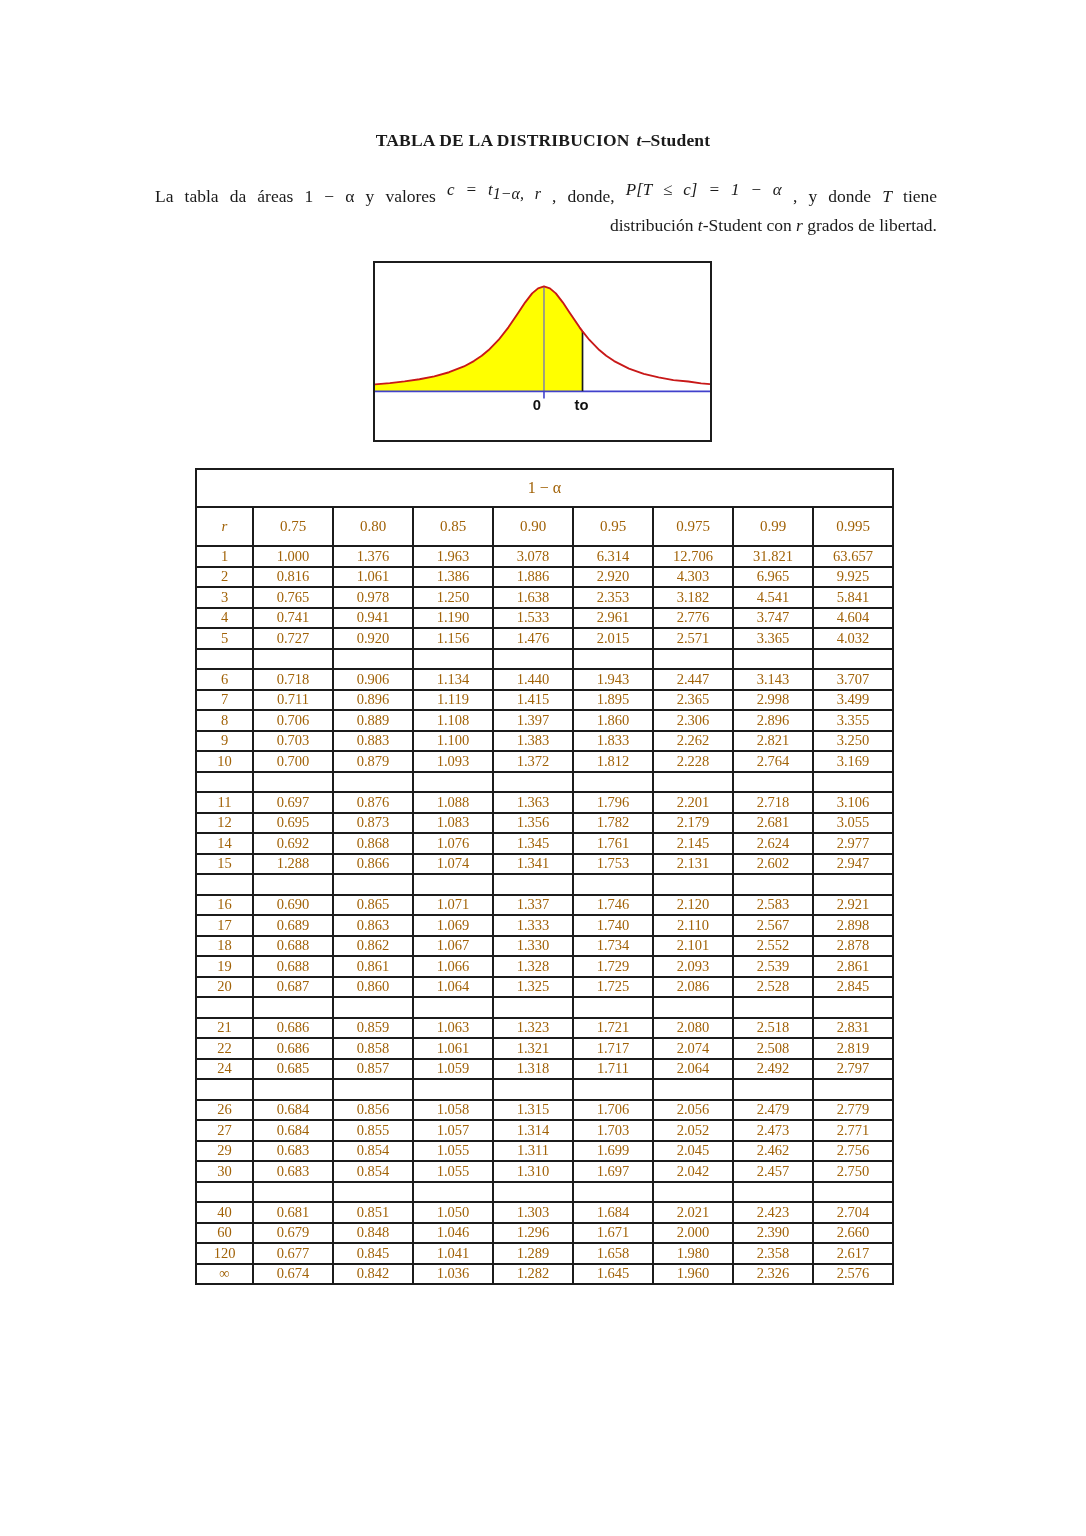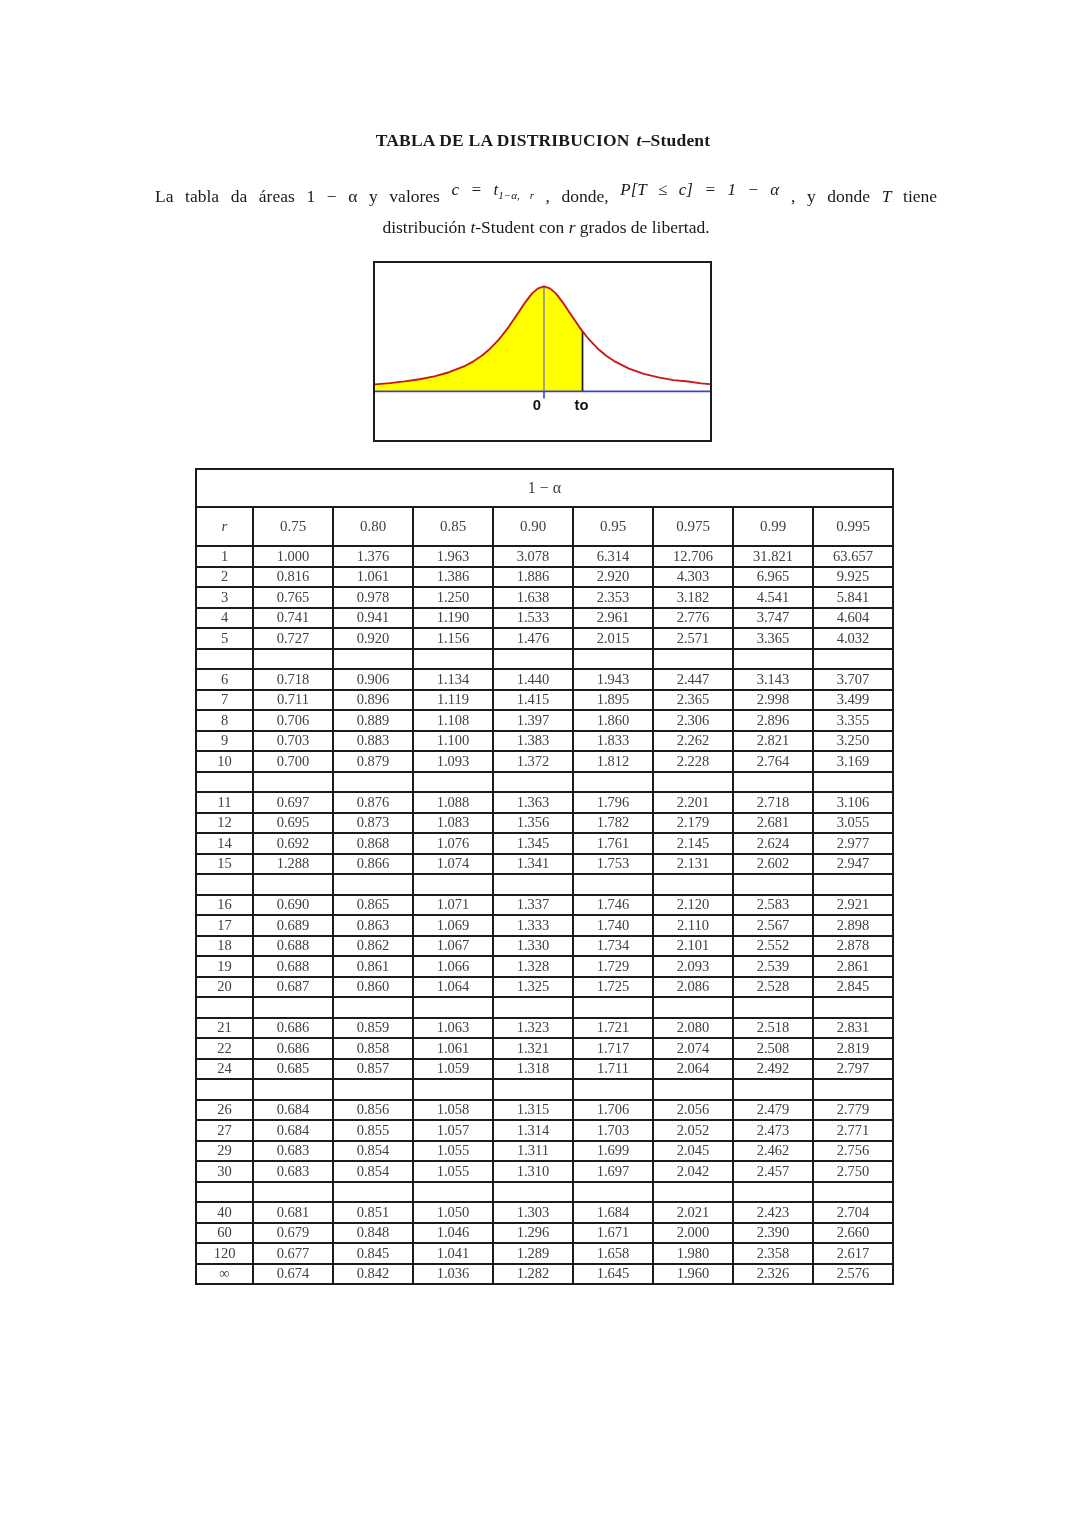--- a/index.html
+++ b/index.html
@@ -15,40 +15,40 @@
     position: absolute; top: 130px; left: 0; width: 1086px;
     text-align: center;
     font-size: 17.5px; font-weight: bold; letter-spacing: 0.2px;
   }
   .page-title .title-t { font-style: italic; margin-left: 7px; }
   .intro {
     position: absolute; left: 155px; top: 184px; width: 782px;
     font-size: 17.5px; line-height: 25px;
   }
   .intro-line1 { text-align: justify; text-align-last: justify; }
-  .intro-line2 { text-align: center; }
+  .intro-line2 { text-align: right; }
   .it { font-style: italic; }
   .formula {
     position: relative; top: -7px;
     font-style: italic; font-size: 17px; white-space: nowrap;
   }
-  .formula sub { font-size: 11px; font-style: italic; }
+  .formula sub { font-size: 16px; font-style: italic; }
   .figure-box {
     position: absolute; left: 373px; top: 261px;
     width: 339px; height: 181px;
     border: 2.5px solid #1c1c1c; box-sizing: border-box;
     background: #ffffff;
   }
   .figure-box svg { display: block; width: 100%; height: 100%; }
   table.ttable {
     position: absolute; left: 195px; top: 468px;
     border-collapse: collapse; table-layout: fixed;
     width: 697px;
     font-family: "Liberation Serif", serif;
-    font-size: 14.5px; color: #404040;
+    font-size: 14.5px; color: #a16207;
   }
   table.ttable td, table.ttable th {
     border: 2px solid #1b1b1b;
     text-align: center; vertical-align: middle;
     padding: 0; height: 18.5px; line-height: 1.05;
     font-weight: normal; overflow: hidden;
   }
   table.ttable tr.ghead td { height: 36px; font-size: 16px; }
   table.ttable tr.chead th { height: 37px; font-size: 15px; }
   table.ttable tr.chead th:first-child { font-style: italic; }

